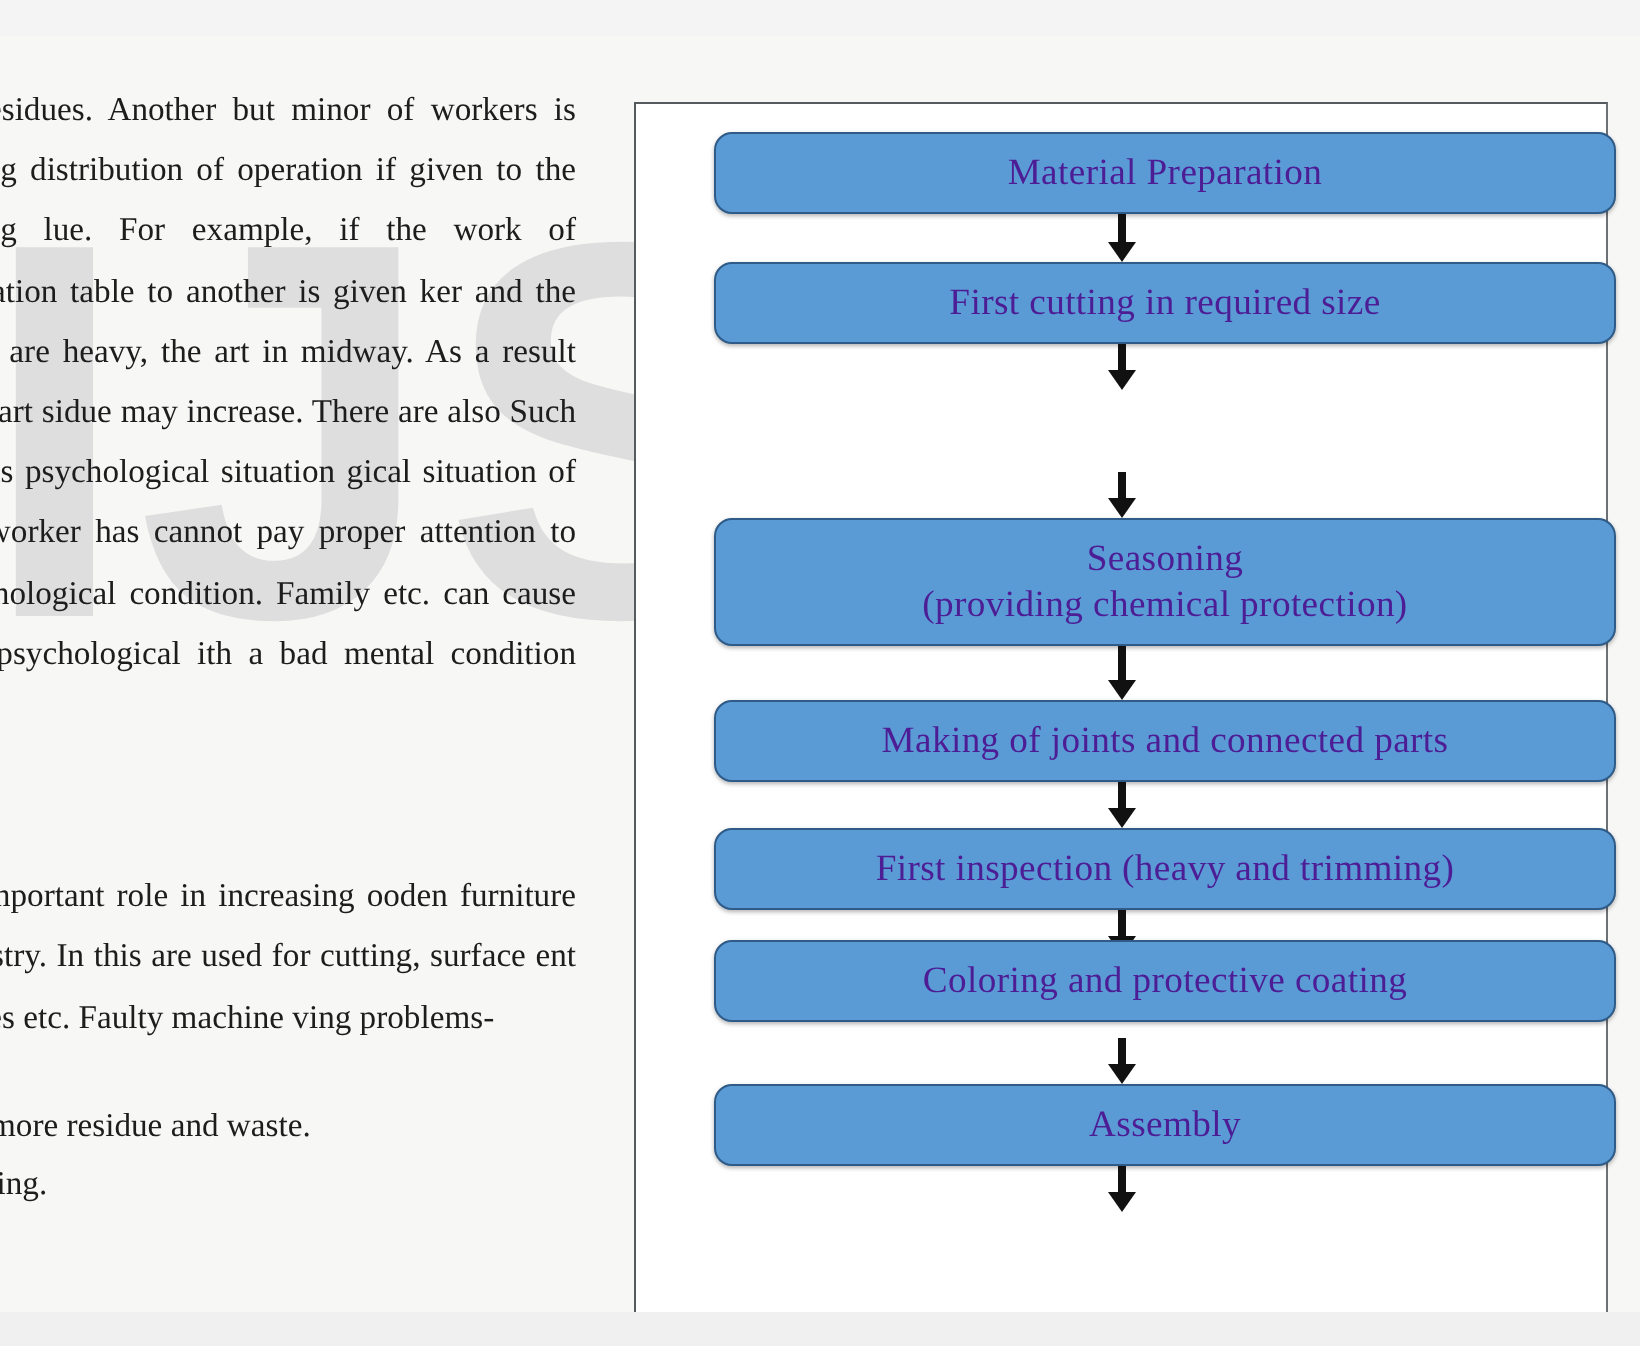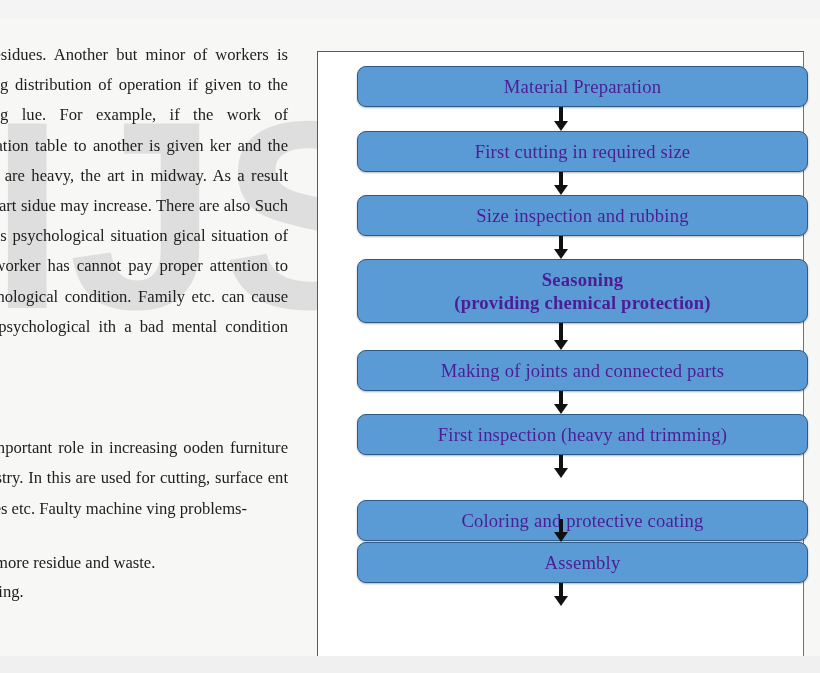--- a/index.html
+++ b/index.html
@@ -200,28 +200,25 @@
             <div class="shaft" style="height: 15px;"></div>
             <div class="head" style="top: 14px;"></div>
           </div>
           <div class="flow-box" style="top: 79px; height: 41px;">
             <span class="label">First cutting in required size</span>
           </div>
           <div class="arrow" style="top: 120px; height: 23px;">
             <div class="shaft" style="height: 14px;"></div>
             <div class="head" style="top: 13px;"></div>
           </div>
-          <div class="flow-box" style="top: 143px; height: 41px;">
-            <span class="label">Size inspection and rubbing</span>
-          </div>
           <div class="arrow" style="top: 184px; height: 23px;">
             <div class="shaft" style="height: 14px;"></div>
             <div class="head" style="top: 13px;"></div>
           </div>
-          <div class="flow-box" style="top: 207px; height: 64px; font-weight: bold;">
+          <div class="flow-box" style="top: 207px; height: 64px;">
             <span class="label">Seasoning
 (providing chemical protection)</span>
           </div>
           <div class="arrow" style="top: 271px; height: 27px;">
             <div class="shaft" style="height: 18px;"></div>
             <div class="head" style="top: 17px;"></div>
           </div>
           <div class="flow-box" style="top: 298px; height: 41px;">
             <span class="label">Making of joints and connected parts</span>
           </div>
@@ -229,21 +226,21 @@
             <div class="shaft" style="height: 14px;"></div>
             <div class="head" style="top: 13px;"></div>
           </div>
           <div class="flow-box" style="top: 362px; height: 41px;">
             <span class="label">First inspection (heavy and trimming)</span>
           </div>
           <div class="arrow" style="top: 403px; height: 23px;">
             <div class="shaft" style="height: 14px;"></div>
             <div class="head" style="top: 13px;"></div>
           </div>
-          <div class="flow-box" style="top: 448px; height: 41px;">
+          <div class="flow-box" style="top: 418px; height: 41px;">
             <span class="label">Coloring and protective coating</span>
           </div>
           <div class="arrow" style="top: 467px; height: 23px;">
             <div class="shaft" style="height: 14px;"></div>
             <div class="head" style="top: 13px;"></div>
           </div>
           <div class="flow-box" style="top: 490px; height: 41px;">
             <span class="label">Assembly</span>
           </div>
           <div class="arrow" style="top: 531px; height: 23px;">

